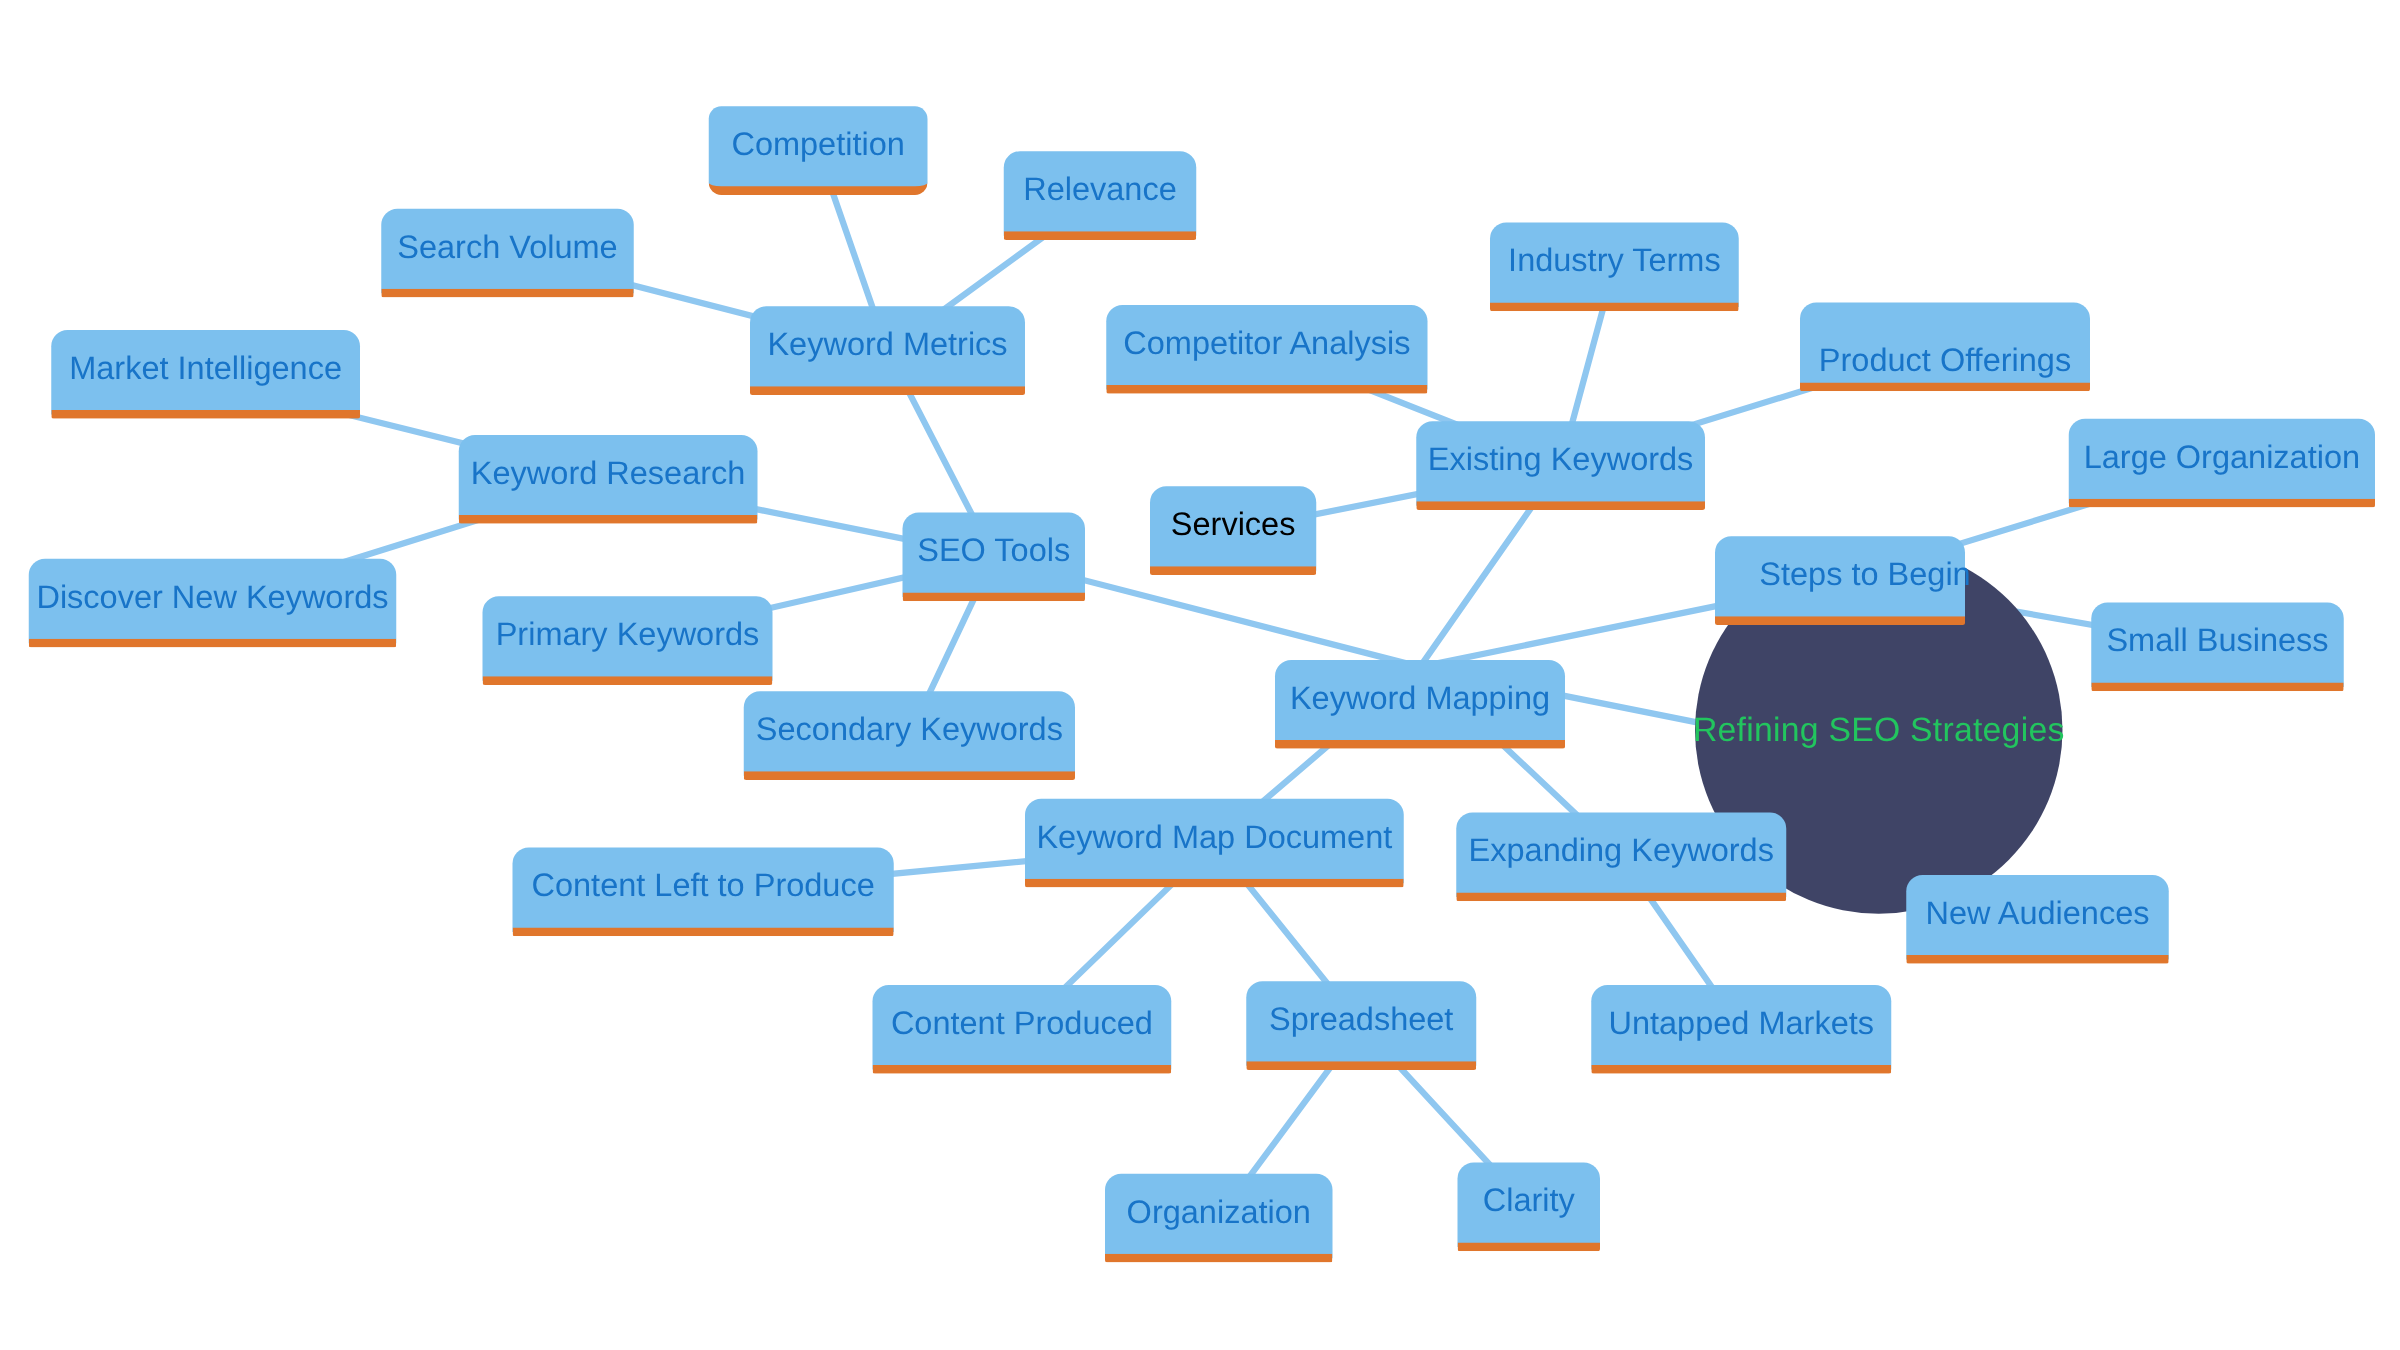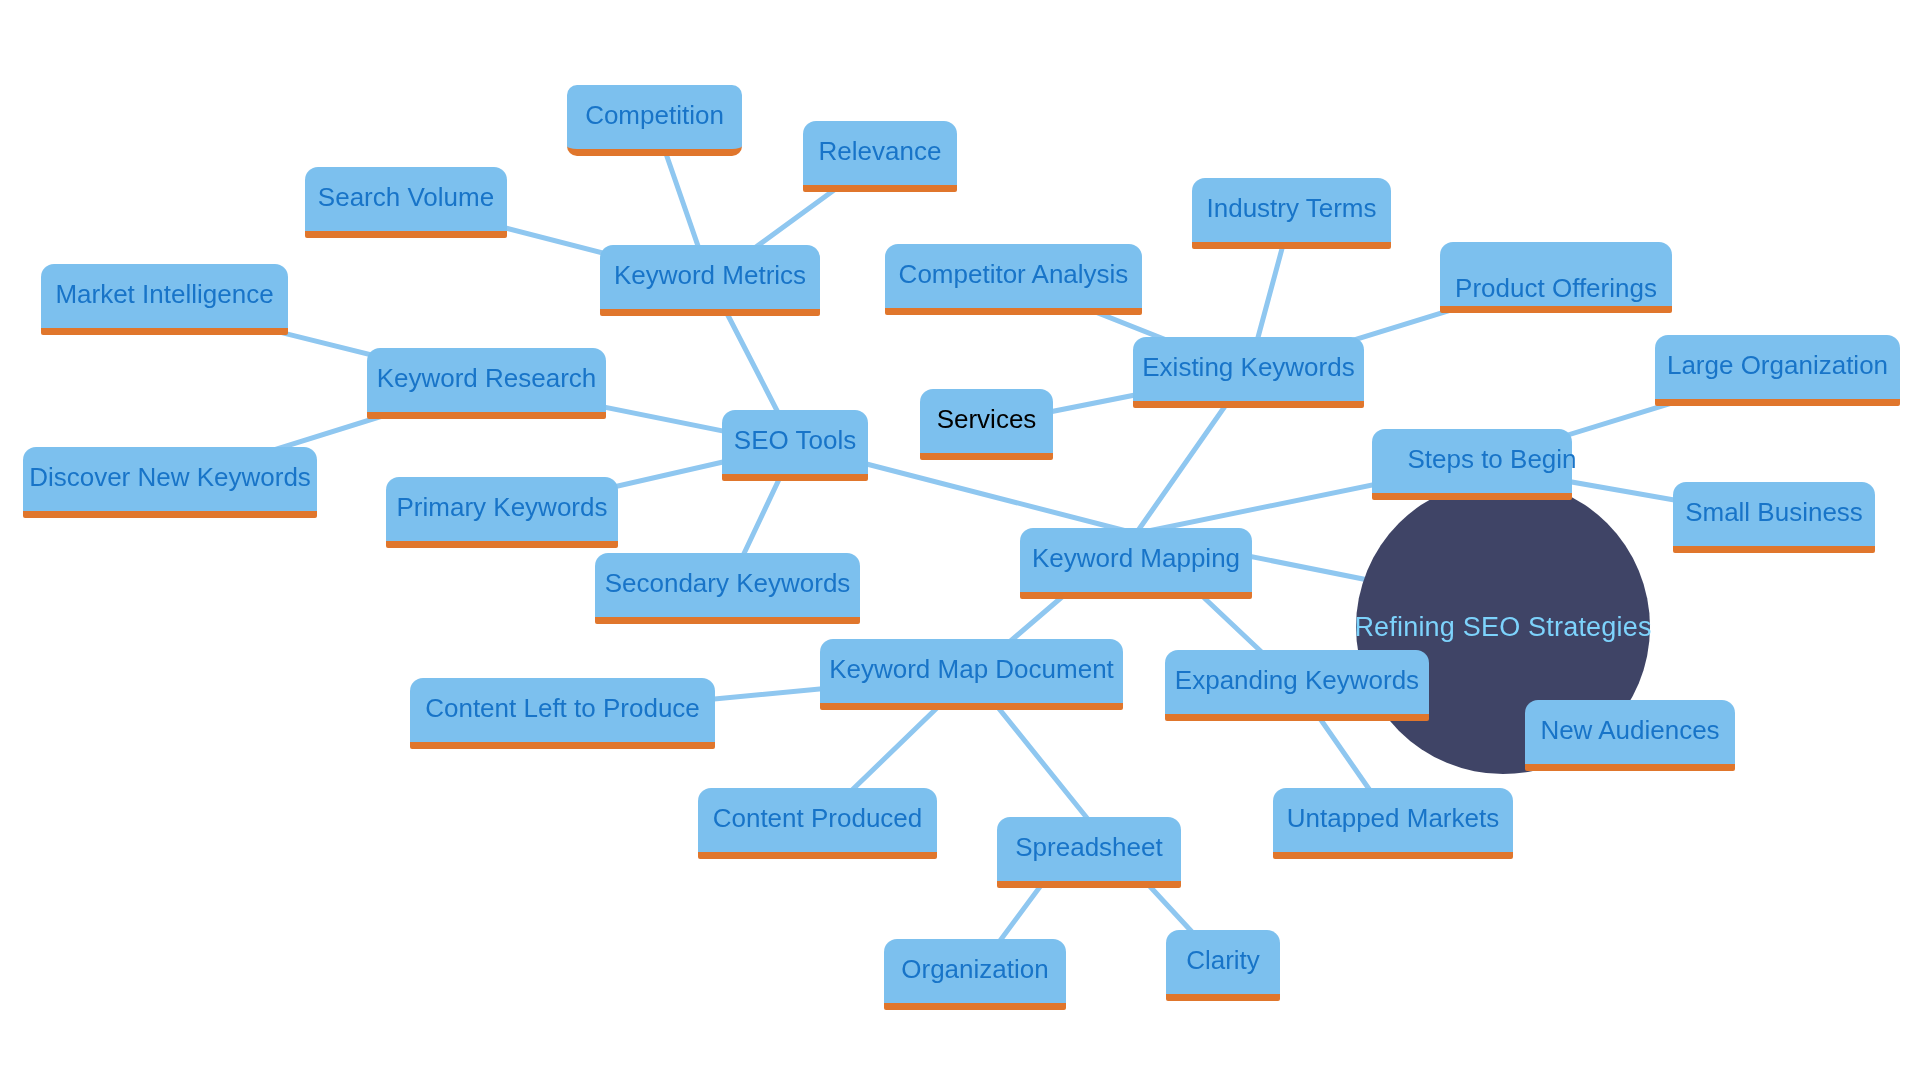--- a/index.html
+++ b/index.html
@@ -77,21 +77,21 @@
       <line x1="1472" y1="464.5" x2="1777.5" y2="370.5" stroke="#8fc7f0" stroke-width="5" stroke-linecap="round"></line>
       <line x1="1472" y1="464.5" x2="1774" y2="517.5" stroke="#8fc7f0" stroke-width="5" stroke-linecap="round"></line>
       <line x1="971.5" y1="674.5" x2="562.5" y2="713.5" stroke="#8fc7f0" stroke-width="5" stroke-linecap="round"></line>
       <line x1="971.5" y1="674.5" x2="817.5" y2="823.5" stroke="#8fc7f0" stroke-width="5" stroke-linecap="round"></line>
       <line x1="971.5" y1="674.5" x2="1089" y2="820.5" stroke="#8fc7f0" stroke-width="5" stroke-linecap="round"></line>
       <line x1="1089" y1="820.5" x2="975" y2="974.5" stroke="#8fc7f0" stroke-width="5" stroke-linecap="round"></line>
       <line x1="1089" y1="820.5" x2="1223" y2="965.5" stroke="#8fc7f0" stroke-width="5" stroke-linecap="round"></line>
       <line x1="1297" y1="685.5" x2="1393" y2="823.5" stroke="#8fc7f0" stroke-width="5" stroke-linecap="round"></line>
       <line x1="1297" y1="685.5" x2="1630" y2="735.5" stroke="#8fc7f0" stroke-width="5" stroke-linecap="round"></line>
     </svg>
-  <div class="central-topic" style="left: 1356px; top: 480px; width: 294px; height: 294px; background: rgb(63, 68, 102); color: #7dd3fc;">
+  <div class="central-topic" style="left: 1356px; top: 437px; width: 294px; height: 294px; background: rgb(63, 68, 102); color: #22c55e;">
     <span>Refining SEO Strategies</span>
   </div>
   <div id="nodes-layer">
       <div class="node" style="left: 567px; top: 85px; width: 175px; height: 71px; background: rgb(124, 192, 238); border-bottom: 7px solid rgb(224, 118, 44); color: rgb(24, 116, 200); border-radius: 10px;">
         <span class="label">Competition</span>
       </div>
       <div class="node" style="left: 803px; top: 121px; width: 154px; height: 71px; background: rgb(124, 192, 238); border-bottom: 7px solid rgb(224, 118, 44); color: rgb(24, 116, 200);">
         <span class="label">Relevance</span>
       </div>
       <div class="node" style="left: 305px; top: 167px; width: 202px; height: 71px; background: rgb(124, 192, 238); border-bottom: 7px solid rgb(224, 118, 44); color: rgb(24, 116, 200);">
@@ -156,21 +156,21 @@
       </div>
       <div class="node" style="left: 1525px; top: 700px; width: 210px; height: 71px; background: rgb(124, 192, 238); border-bottom: 7px solid rgb(224, 118, 44); color: rgb(24, 116, 200);">
         <span class="label">New Audiences</span>
       </div>
       <div class="node" style="left: 1273px; top: 788px; width: 240px; height: 71px; background: rgb(124, 192, 238); border-bottom: 7px solid rgb(224, 118, 44); color: rgb(24, 116, 200);">
         <span class="label">Untapped Markets</span>
       </div>
       <div class="node" style="left: 698px; top: 788px; width: 239px; height: 71px; background: rgb(124, 192, 238); border-bottom: 7px solid rgb(224, 118, 44); color: rgb(24, 116, 200);">
         <span class="label">Content Produced</span>
       </div>
-      <div class="node" style="left: 997px; top: 785px; width: 184px; height: 71px; background: rgb(124, 192, 238); border-bottom: 7px solid rgb(224, 118, 44); color: rgb(24, 116, 200); margin-top: 32px;">
+      <div class="node" style="left: 997px; top: 785px; width: 184px; height: 71px; background: rgb(124, 192, 238); border-bottom: 7px solid rgb(224, 118, 44); color: rgb(24, 116, 200);">
         <span class="label">Spreadsheet</span>
       </div>
       <div class="node" style="left: 884px; top: 939px; width: 182px; height: 71px; background: rgb(124, 192, 238); border-bottom: 7px solid rgb(224, 118, 44); color: rgb(24, 116, 200);">
         <span class="label">Organization</span>
       </div>
       <div class="node" style="left: 1166px; top: 930px; width: 114px; height: 71px; background: rgb(124, 192, 238); border-bottom: 7px solid rgb(224, 118, 44); color: rgb(24, 116, 200);">
         <span class="label">Clarity</span>
       </div>
     </div>
 </div>

